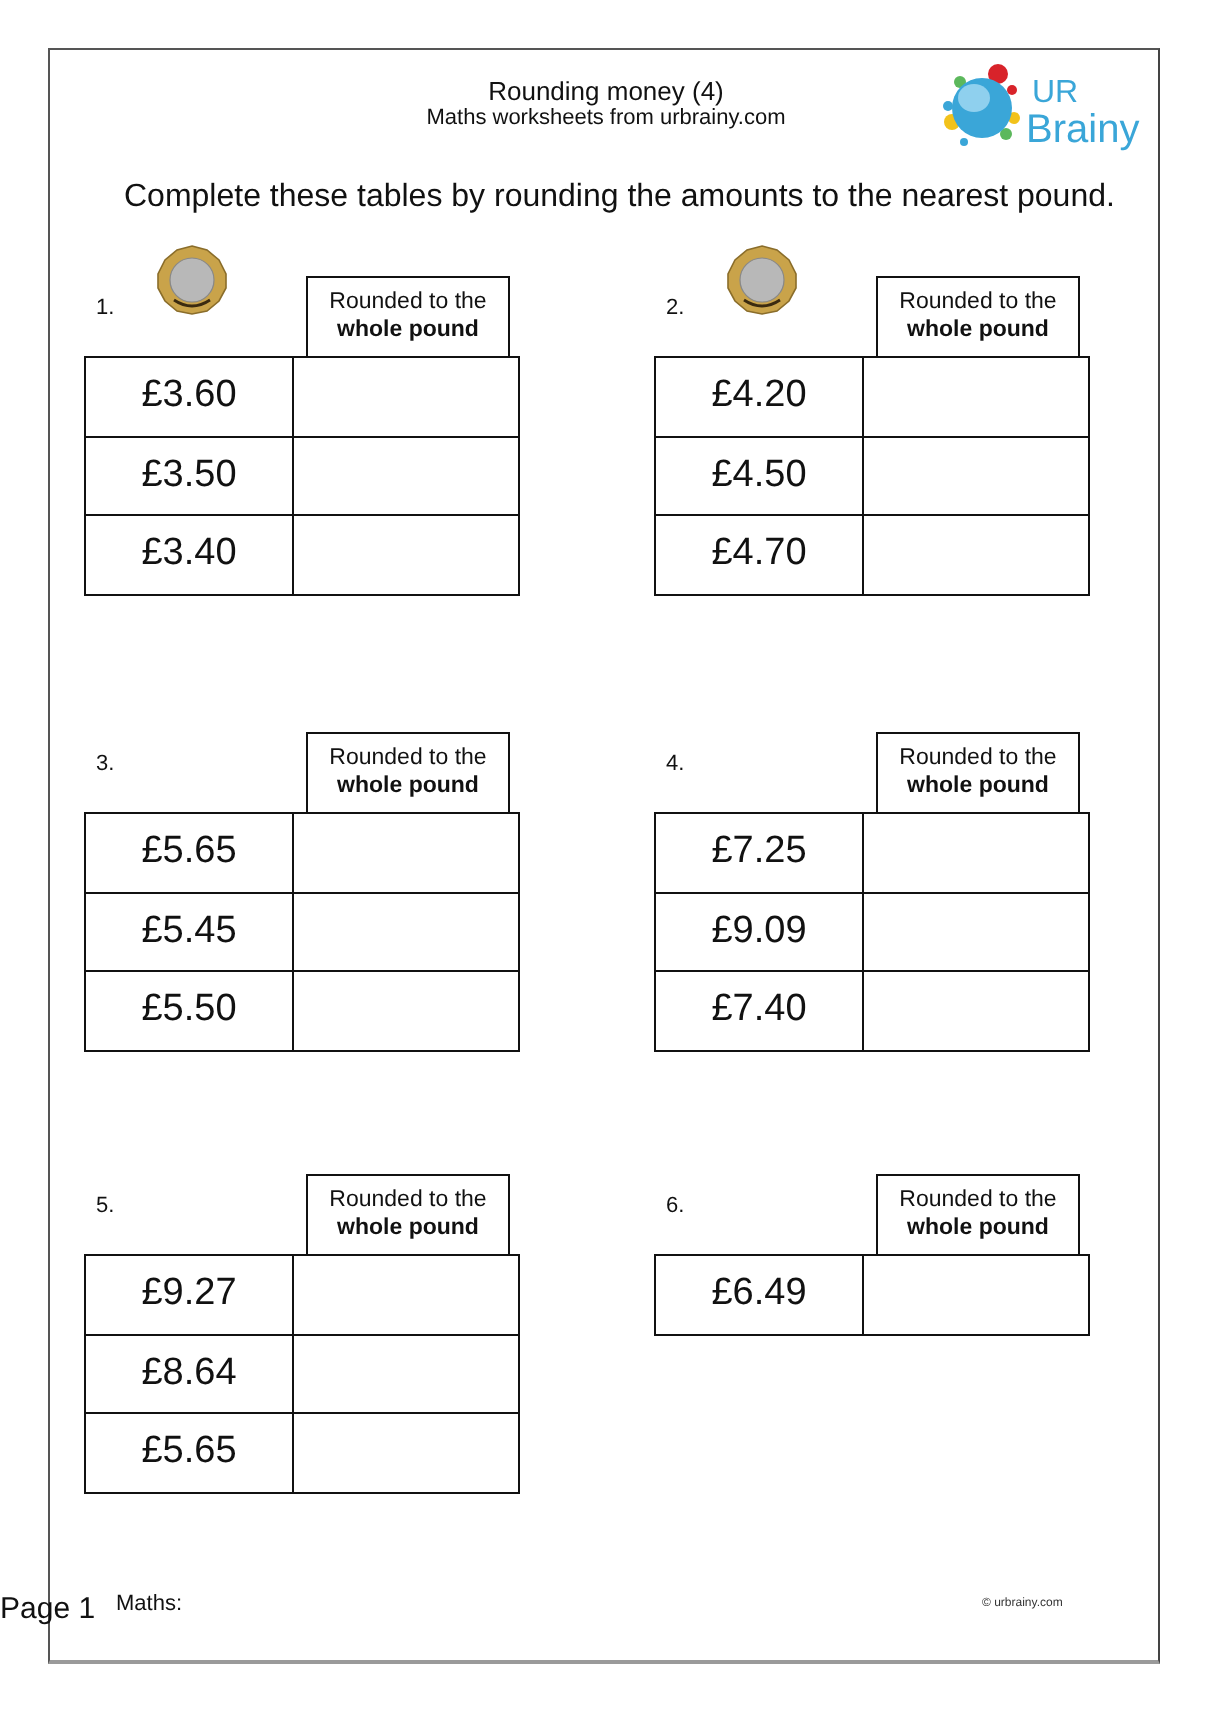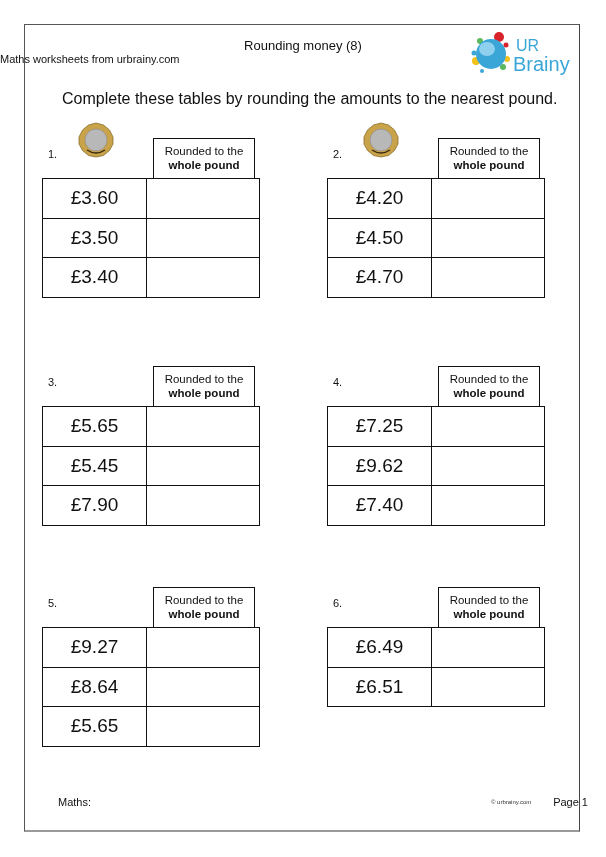--- a/index.html
+++ b/index.html
@@ -3,47 +3,47 @@
 <meta charset="utf-8">
 <style>
   html, body { margin:0; padding:0; background:#ffffff; }
   body { width:606px; height:857px; position:relative; overflow:hidden;
          font-family:"Liberation Sans", sans-serif; color:#111; }
   .frame { position:absolute; left:24px; top:24px; width:556px; height:808px;
            border-top:1px solid #555; border-left:1px solid #555; border-right:1px solid #444;
            border-bottom:2px solid #9a9a9a; box-sizing:border-box; }
   .title { position:absolute; top:38px; left:0; width:606px; text-align:center;
            font-size:13px; color:#111; }
-  .subtitle { position:absolute; top:53px; left:0; width:606px; text-align:left;
+  .subtitle { position:absolute; top:53px; left:0; width:606px; text-align:center;
               font-size:11px; color:#111; }
   .logo { position:absolute; left:466px; top:31px; width:114px; height:46px; }
   .instruction { position:absolute; top:90px; left:62px; font-size:16px; color:#111; }
 
   .task { position:absolute; width:238px; height:170px; }
   .qnum { position:absolute; left:6px; top:10px; font-size:11px; color:#111; }
   .coin { position:absolute; left:36px; top:-16px; width:36px; height:36px; }
   .hdr { position:absolute; left:111px; top:0; width:102px; height:40px;
          border:1.5px solid #111; border-bottom:none; box-sizing:border-box;
          text-align:center; font-size:11.5px; line-height:14px; padding-top:5px; }
   .hdr b { font-weight:bold; }
   .tbl { position:absolute; left:0; top:40px; width:218px; border-collapse:collapse; }
   .tbl td { border:1.5px solid #111; height:38.5px; padding:0; }
   .tbl td.amt { width:110px; text-align:center; font-size:19px; color:#111; }
   .tbl td.ans { width:126px; }
 
   .footer-name { position:absolute; left:58px; top:796px; font-size:11px; }
-  .footer-page { position:absolute; left:0; width:588px; text-align:right; top:796px; font-size:11px; }
+  .footer-page { position:absolute; left:0; width:588px; text-align:left; top:796px; font-size:15px; }
   .footer-copy { position:absolute; left:491px; top:799px; font-size:6px; color:#333; }
 </style>
 </head>
 <body>
 
 <div class="frame"></div>
 
-<div class="title">Rounding money (8)</div>
+<div class="title">Rounding money (4)</div>
 <div class="subtitle">Maths worksheets from urbrainy.com</div>
 
 <div class="logo">
   <svg width="114" height="46" viewBox="0 0 114 46">
     <circle cx="14" cy="10" r="3" fill="#5cb85c"></circle>
     <circle cx="8" cy="22" r="2.5" fill="#3aa6d8"></circle>
     <circle cx="33" cy="6" r="5" fill="#d8232a"></circle>
     <circle cx="40" cy="14" r="2.5" fill="#d8232a"></circle>
     <circle cx="41" cy="28" r="3" fill="#f2c21b"></circle>
     <circle cx="10" cy="30" r="4" fill="#f2c21b"></circle>
@@ -128,41 +128,41 @@
     <tbody>
         <tr>
           <td class="amt">£5.65</td>
           <td class="ans"></td>
         </tr>
     <tr>
           <td class="amt">£5.45</td>
           <td class="ans"></td>
         </tr>
     <tr>
-          <td class="amt">£7.90</td>
+          <td class="amt">£5.50</td>
           <td class="ans"></td>
         </tr>
   </tbody>
     </table>
 </div>
 
 <div class="task" style="left:327px; top:366px;">
   <span class="qnum">4.</span>
   <div class="hdr">
     <span>Rounded to the</span><br>
     <b>whole pound</b>
   </div>
   <table class="tbl">
     <tbody>
         <tr>
           <td class="amt">£7.25</td>
           <td class="ans"></td>
         </tr>
     <tr>
-          <td class="amt">£9.62</td>
+          <td class="amt">£9.09</td>
           <td class="ans"></td>
         </tr>
     <tr>
           <td class="amt">£7.40</td>
           <td class="ans"></td>
         </tr>
   </tbody>
     </table>
 </div>
 
@@ -193,24 +193,20 @@
 <div class="task" style="left:327px; top:587px;">
   <span class="qnum">6.</span>
   <div class="hdr">
     <span>Rounded to the</span><br>
     <b>whole pound</b>
   </div>
   <table class="tbl">
     <tbody>
         <tr>
           <td class="amt">£6.49</td>
-          <td class="ans"></td>
-        </tr>
-    <tr>
-          <td class="amt">£6.51</td>
           <td class="ans"></td>
         </tr>
   </tbody>
     </table>
 </div>
 
 <div class="footer-name">Maths:</div>
 <div class="footer-page">Page 1</div>
 <div class="footer-copy">© urbrainy.com</div>
 

